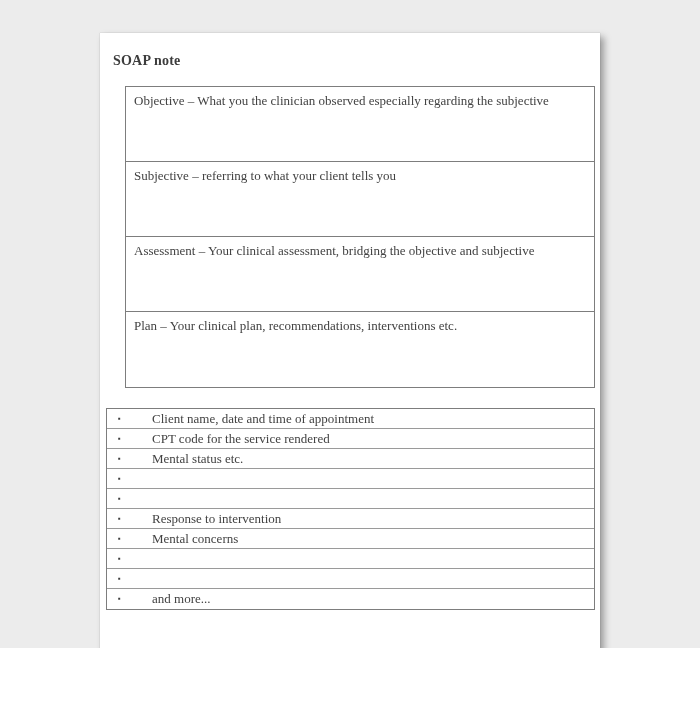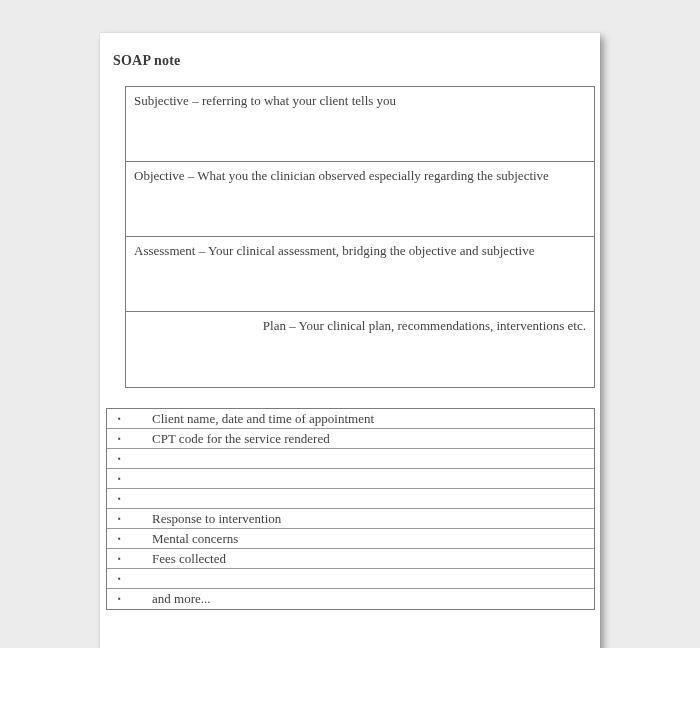--- a/index.html
+++ b/index.html
@@ -36,21 +36,21 @@
     background: #ffffff;
   }
   .soap-row {
     height: 75px;
     padding: 6px 8px;
     border-bottom: 1px solid #7d7d7d;
     font-size: 13px;
     color: #424242;
     line-height: 1.25;
   }
-  .soap-row:last-child { border-bottom: none; text-align: right; }
+  .soap-row:last-child { border-bottom: none; }
   .check-table {
     position: absolute;
     left: 6px; top: 375px;
     width: 489px;
     border: 1px solid #7d7d7d;
     background: #ffffff;
   }
   .check-row {
     display: flex;
     align-items: center;
@@ -76,62 +76,62 @@
 </head>
 <body>
 
 <div class="canvas">
   <div class="page">
 
     <div class="doc-title">SOAP note</div>
 
     <div class="soap-table">
       <div class="soap-row">
-        <span>Subjective – referring to what your client tells you</span>
+        <span>Objective – What you the clinician observed especially regarding the subjective</span>
       </div>
       <div class="soap-row">
-        <span>Objective – What you the clinician observed especially regarding the subjective</span>
+        <span>Subjective – referring to what your client tells you</span>
       </div>
       <div class="soap-row">
         <span>Assessment – Your clinical assessment, bridging the objective and subjective</span>
       </div>
       <div class="soap-row">
         <span>Plan – Your clinical plan, recommendations, interventions etc.</span>
       </div>
     </div>
 
     <div class="check-table">
       <div class="check-row">
         <span class="check-bullet">▪</span>
         <span class="check-text">Client name, date and time of appointment</span>
       </div>
       <div class="check-row">
         <span class="check-bullet">▪</span>
         <span class="check-text">CPT code for the service rendered</span>
       </div>
       <div class="check-row">
         <span class="check-bullet">▪</span>
+        <span class="check-text">Mental status etc.</span>
       </div>
       <div class="check-row">
         <span class="check-bullet">▪</span>
       </div>
       <div class="check-row">
         <span class="check-bullet">▪</span>
       </div>
       <div class="check-row">
         <span class="check-bullet">▪</span>
         <span class="check-text">Response to intervention</span>
       </div>
       <div class="check-row">
         <span class="check-bullet">▪</span>
         <span class="check-text">Mental concerns</span>
       </div>
       <div class="check-row">
         <span class="check-bullet">▪</span>
-        <span class="check-text">Fees collected</span>
       </div>
       <div class="check-row">
         <span class="check-bullet">▪</span>
       </div>
       <div class="check-row">
         <span class="check-bullet">▪</span>
         <span class="check-text">and more...</span>
       </div>
     </div>
 

